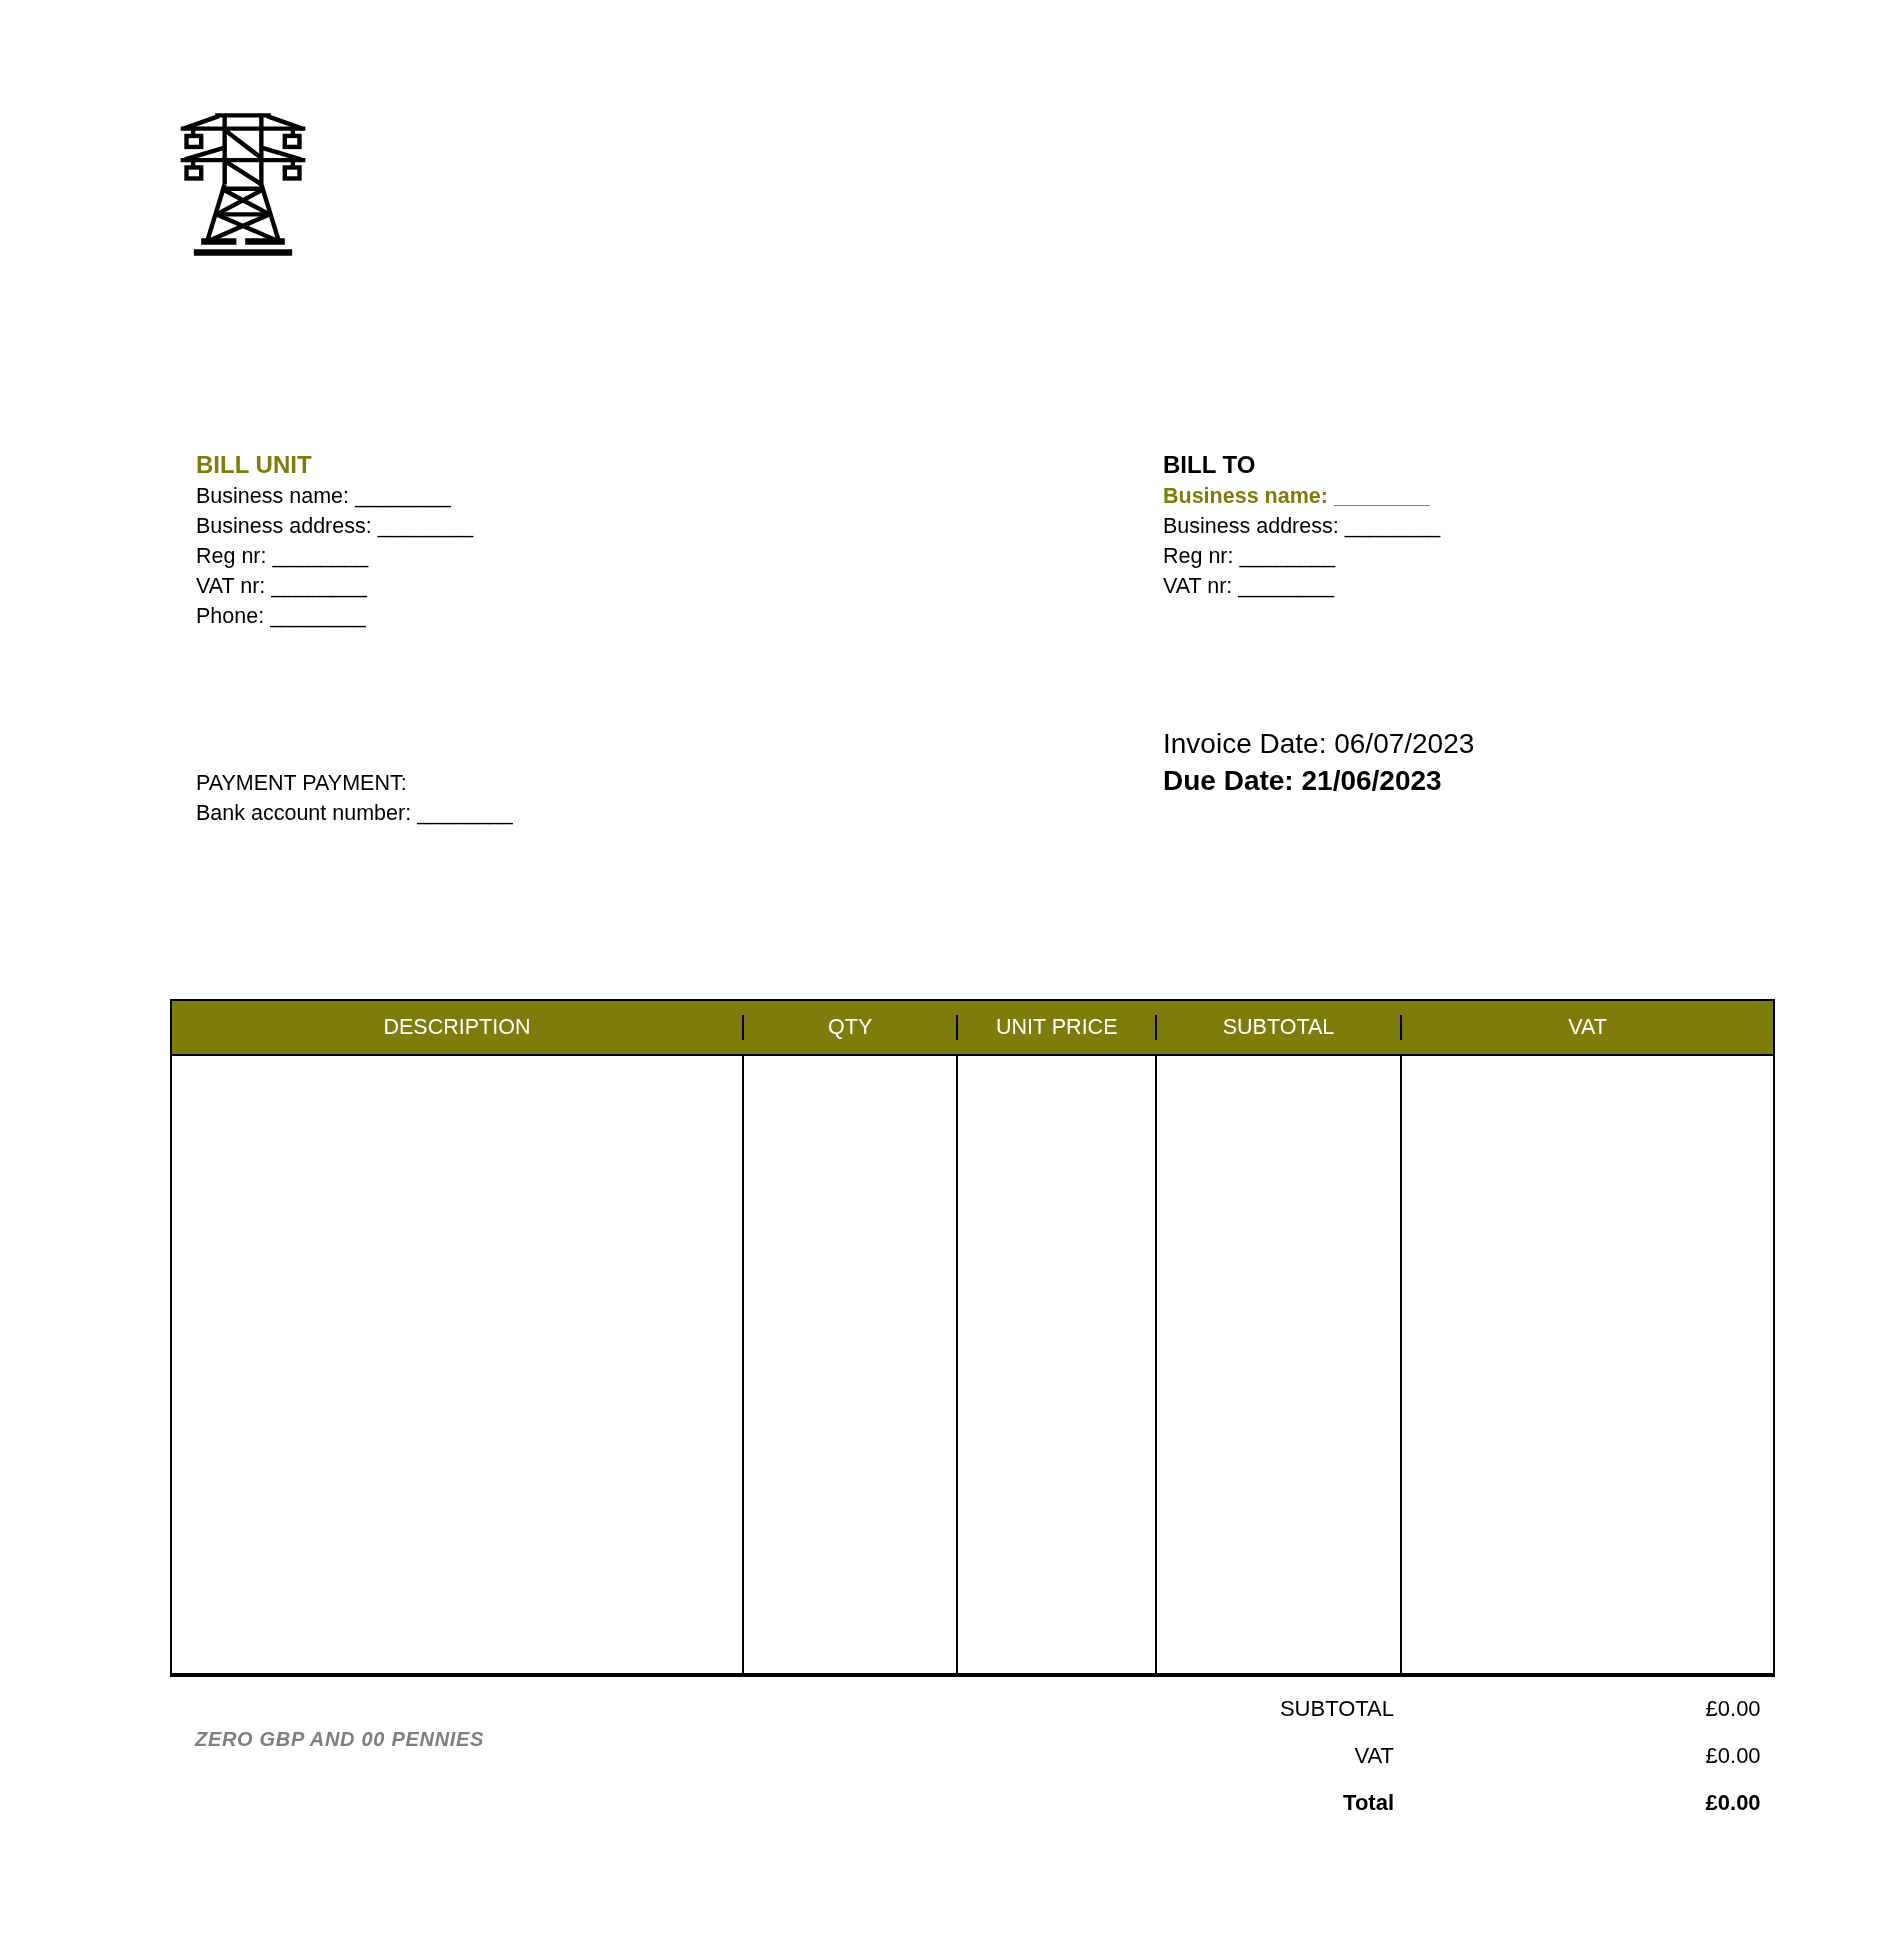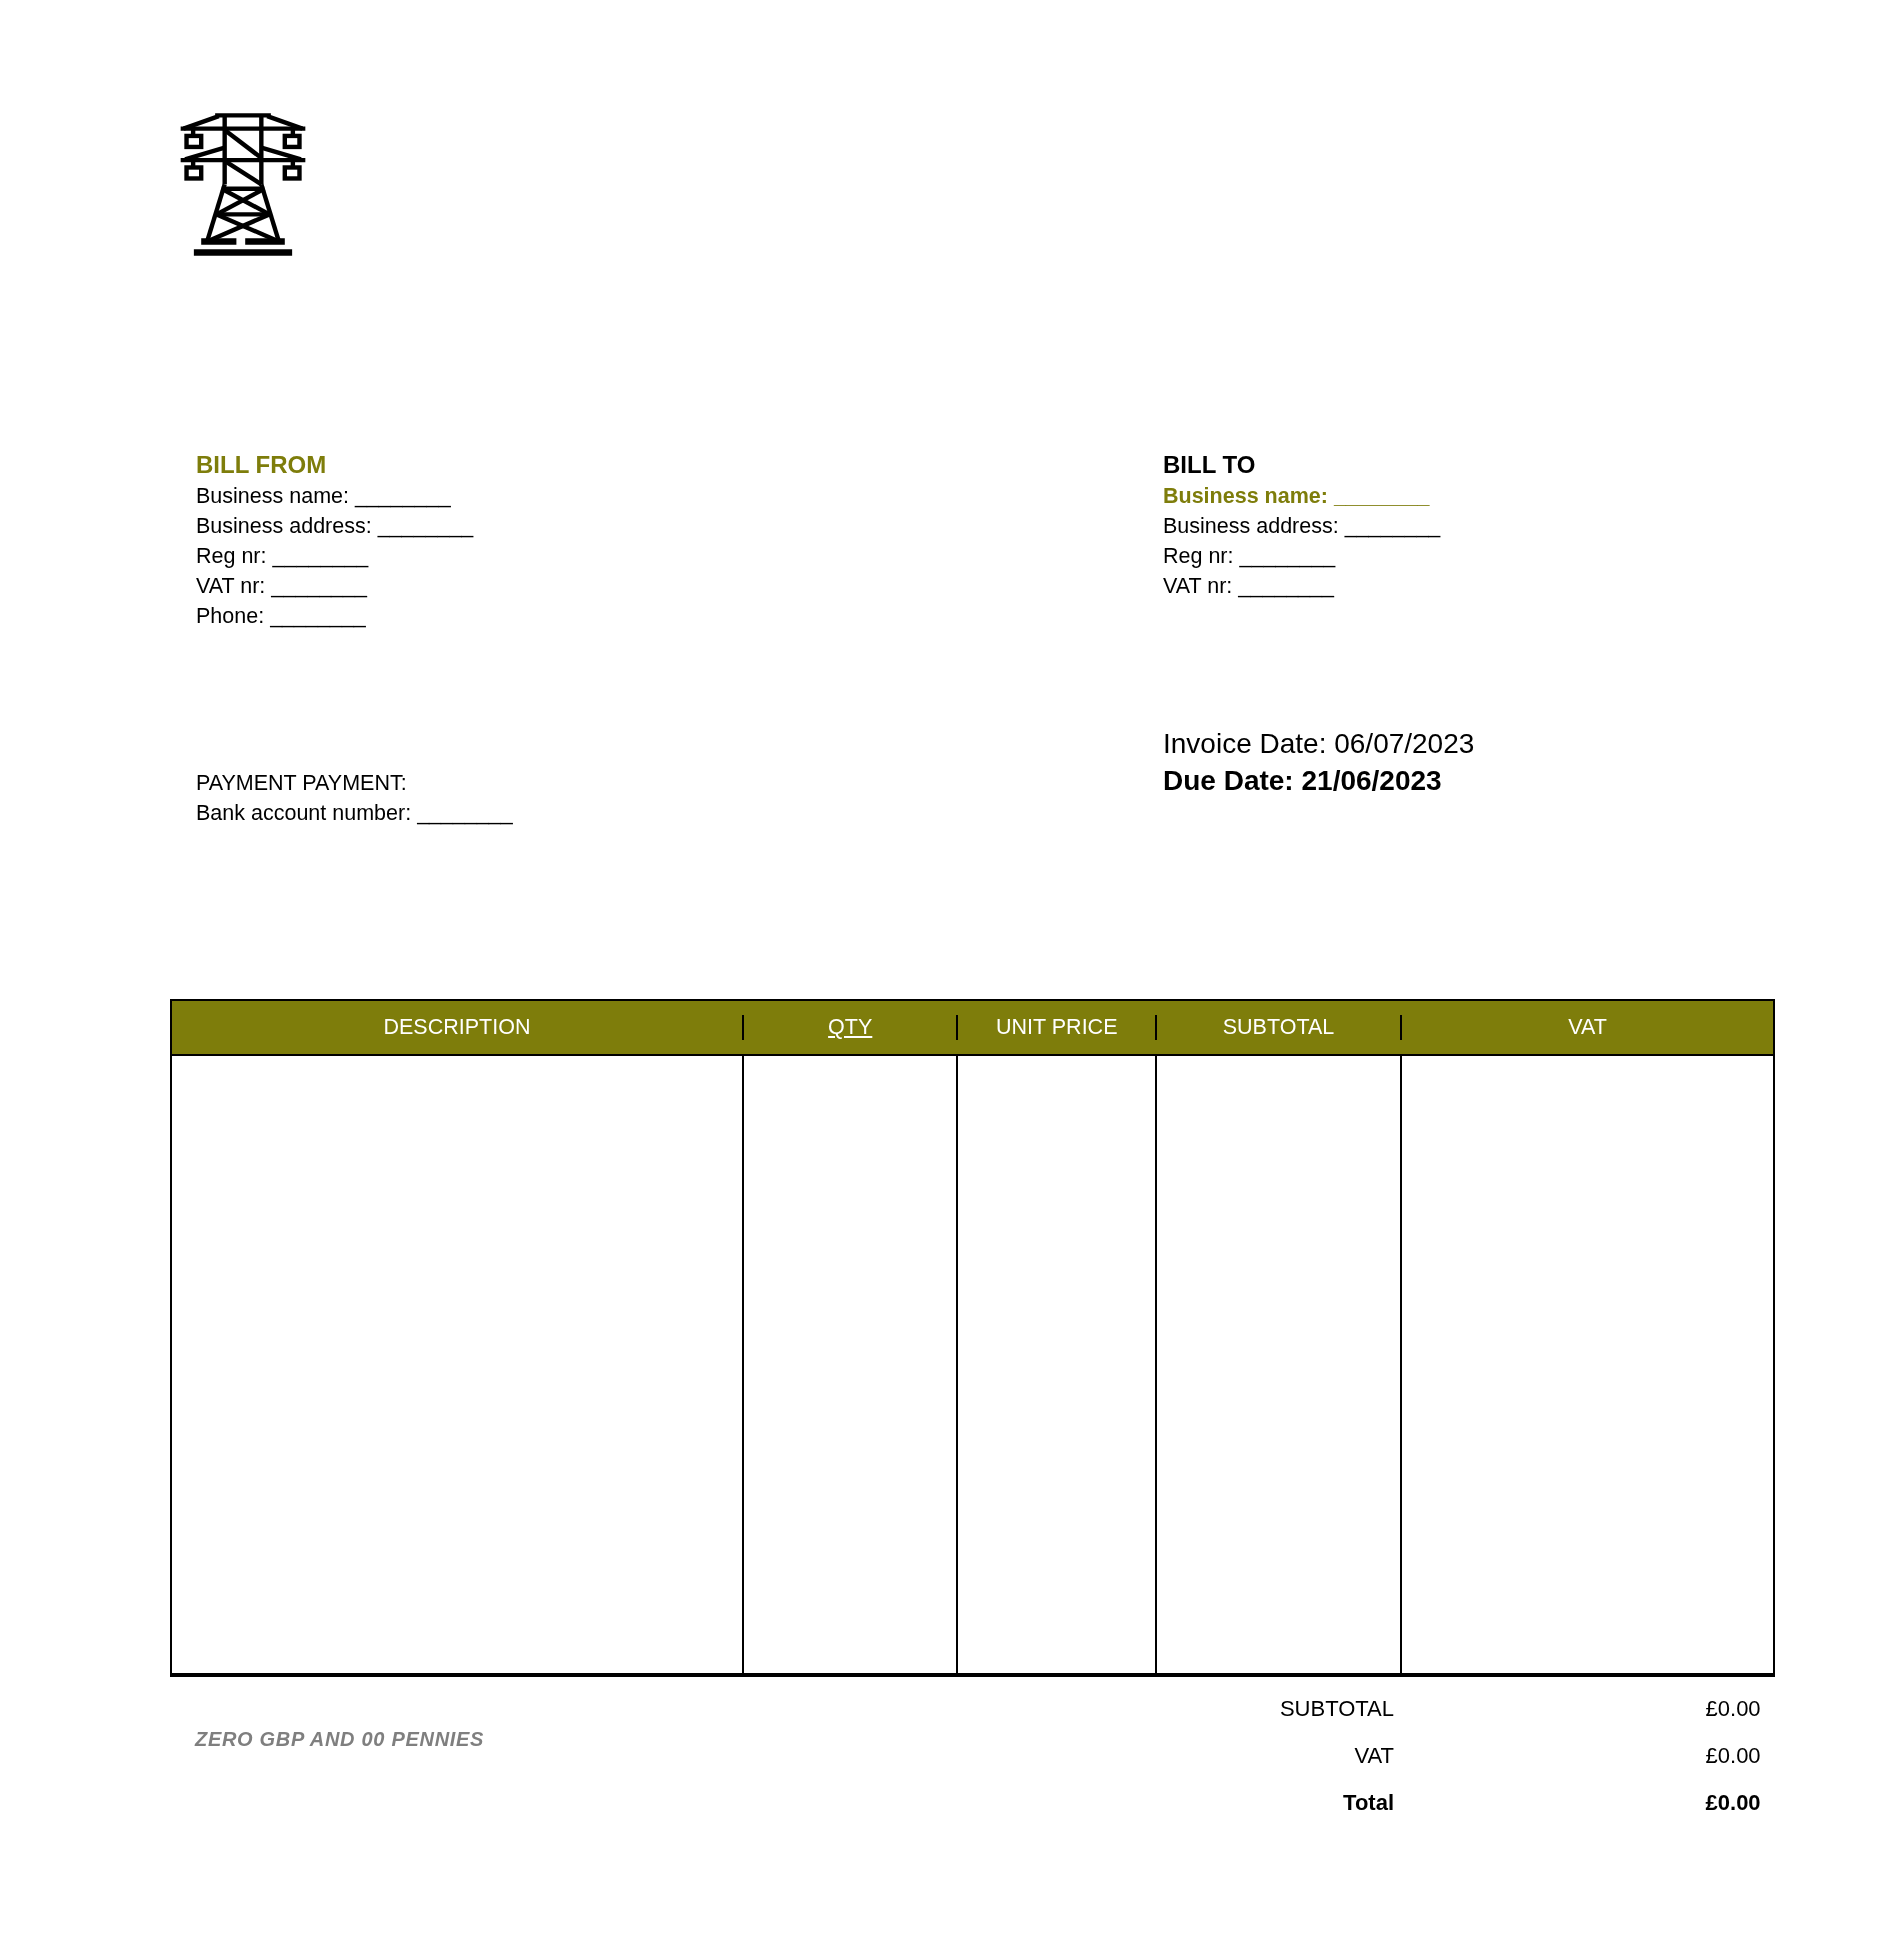--- a/index.html
+++ b/index.html
@@ -46,21 +46,21 @@
     display:flex;flex-direction:column;
   }
   .thead{
     display:flex;height:53px;flex:0 0 53px;
     background:var(--accent);color:#ffffff;
     border-bottom:2.2px solid #000;
     align-items:center;font-size:21.5px;
   }
   .tbody{display:flex;flex:1 1 auto;}
   .cell{box-sizing:border-box;text-align:center;}
-  .c0{width:35.6%;} .c1{width:13.4%;text-decoration:underline;} .c2{width:12.4%;} .c3{width:15.3%;} .c4{width:23.3%;}
+  .c0{width:35.6%;} .c1{width:13.4%;} .c2{width:12.4%;} .c3{width:15.3%;} .c4{width:23.3%;}
   .thead .cell + .cell,
   .tbody .cell + .cell{border-left:2.2px solid #000;}
   
   .totals{position:absolute;left:1073px;top:1685px;width:695px;font-size:22px;}
   .trow{display:flex;align-items:center;height:47px;}
   .tlabel{width:321px;text-align:right;}
   .tvalue{flex:1;text-align:right;padding-right:7.4px;}
   .total-row{font-weight:bold;}
   
   .words{
@@ -103,21 +103,21 @@
       <path d="M49 141 H121"></path>
       <path d="M49 141 L134 178"></path>
       <path d="M121 141 L36 178"></path>
       <path d="M28 178 H76 M88 178 H142" stroke-width="9"></path>
       <path d="M18 193 H152" stroke-width="9"></path>
     </g>
   </svg>
 
 
   <section class="block bill-from">
-    <div class="heading">BILL FROM</div>
+    <div class="heading">BILL UNIT</div>
     <div>
       <span>Business name:</span>
       <span class="blank">________</span>
     </div>
     <div>
       <span>Business address:</span>
       <span class="blank">________</span>
     </div>
     <div>
       <span>Reg nr:</span>

